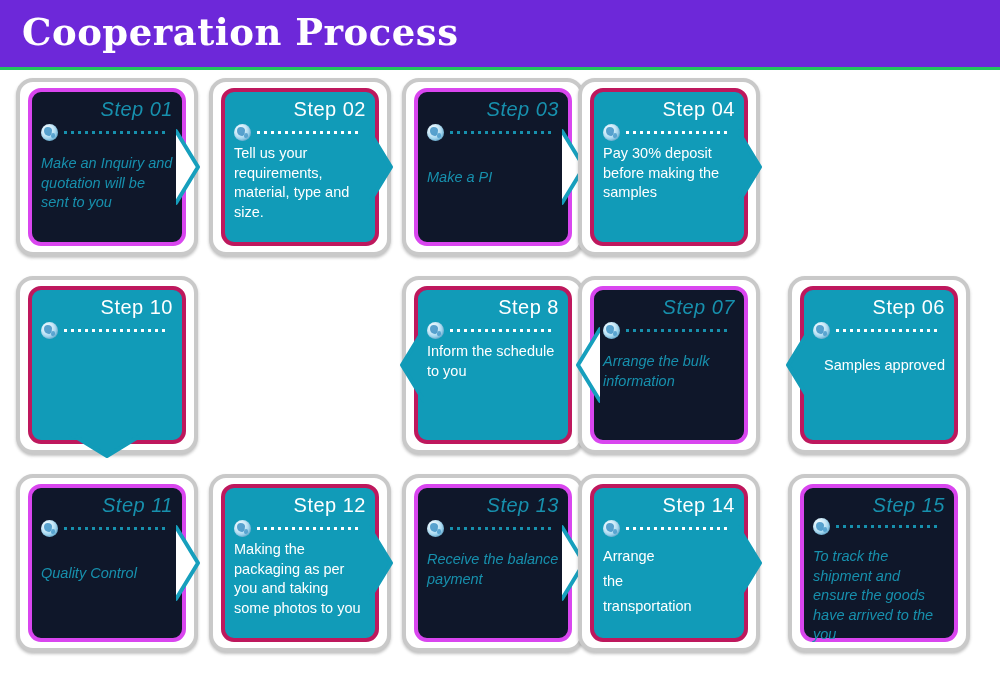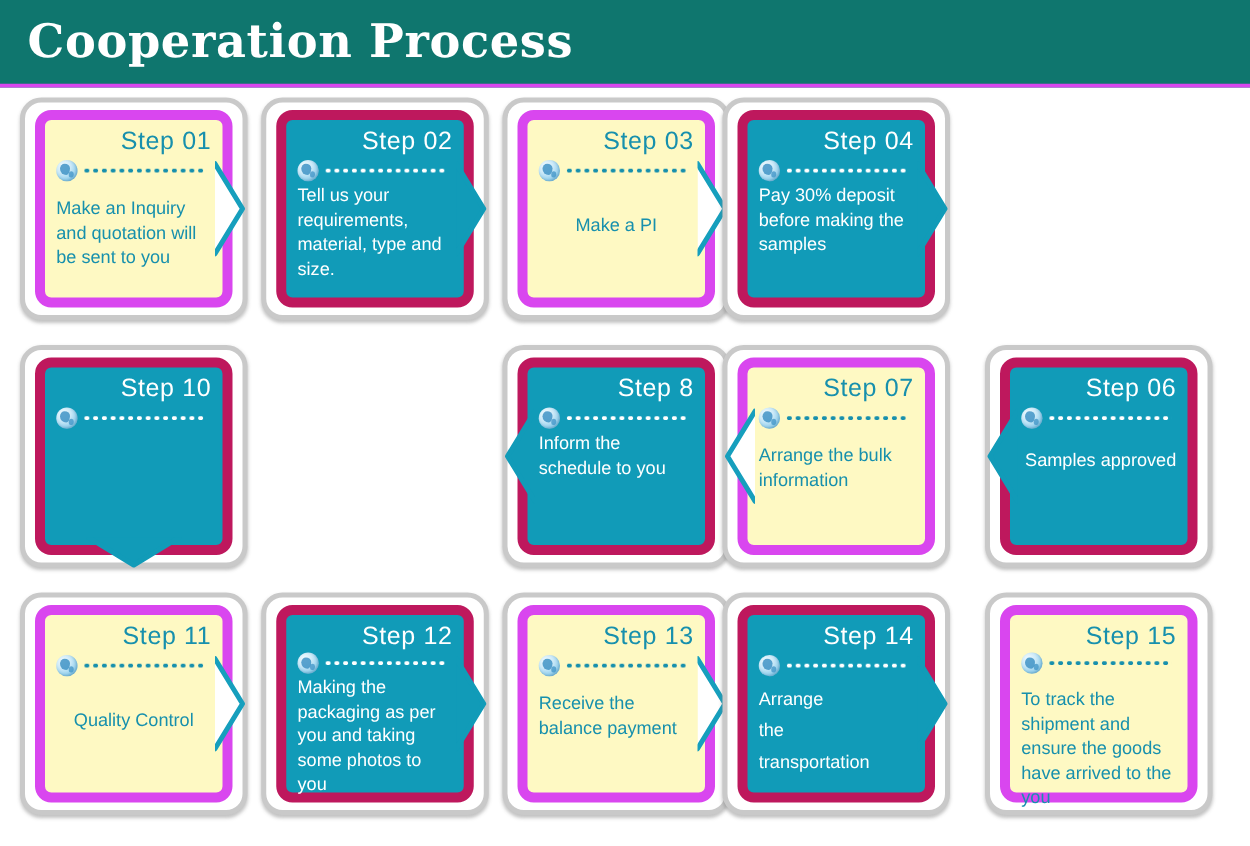--- a/index.html
+++ b/index.html
@@ -15,22 +15,22 @@
     font-family: "Liberation Sans", sans-serif;
     position: relative;
   }
 
   
   .header {
     position: absolute;
     left: 0; top: 0;
     width: 1000px;
     height: 70px;
-    background: #0f766e;
-    border-bottom: 3px solid #d946ef;
+    background: #6d28d9;
+    border-bottom: 3px solid #22c55e;
     box-sizing: border-box;
   }
   .header-title {
     position: absolute;
     left: 22px;
     top: 50%;
     transform: translateY(-54%);
     color: #ffffff;
     font-family: "DejaVu Serif", "Liberation Serif", serif;
     font-size: 37px;
@@ -86,26 +86,27 @@
     position: absolute;
     left: 12px;
     top: 10px;
     width: 158px;
     height: 158px;
     border-radius: 13px;
     box-sizing: border-box;
     overflow: visible;
   }
   .card.white {
-    background: #fef9c3;
-    border: 8px solid #d946ef;
+    background: #0f172a;
+    border: 4px solid #d946ef;
+    font-style: italic;
   }
   .card.teal {
     background: #119bb8;
-    border: 8px solid #be185d;
+    border: 4px solid #be185d;
   }
 
   .card-inner {
     position: relative;
     width: 100%;
     height: 100%;
     box-sizing: border-box;
     padding: 5px 9px 6px 9px;
     display: flex;
     flex-direction: column;
@@ -178,21 +179,21 @@
   .step-body {
     font-size: 14.5px;
     line-height: 19.5px;
     flex: 1 1 auto;
     white-space: pre-line;
   }
   .card.white .step-body { color: #1790ad; margin-top: 10px; }
   .card.teal  .step-body { color: #ffffff; }
 
   .align-left   { text-align: left; }
-  .align-center { text-align: center; }
+  .align-center { text-align: left; }
   .align-right  { text-align: right; }
   .body-loose   { line-height: 25px; }
   .body-pad     { padding-top: 4px; }
   .body-pad-lg  { padding-top: 14px; }
 
   
   .arrow {
     position: absolute;
     pointer-events: none;
   }

